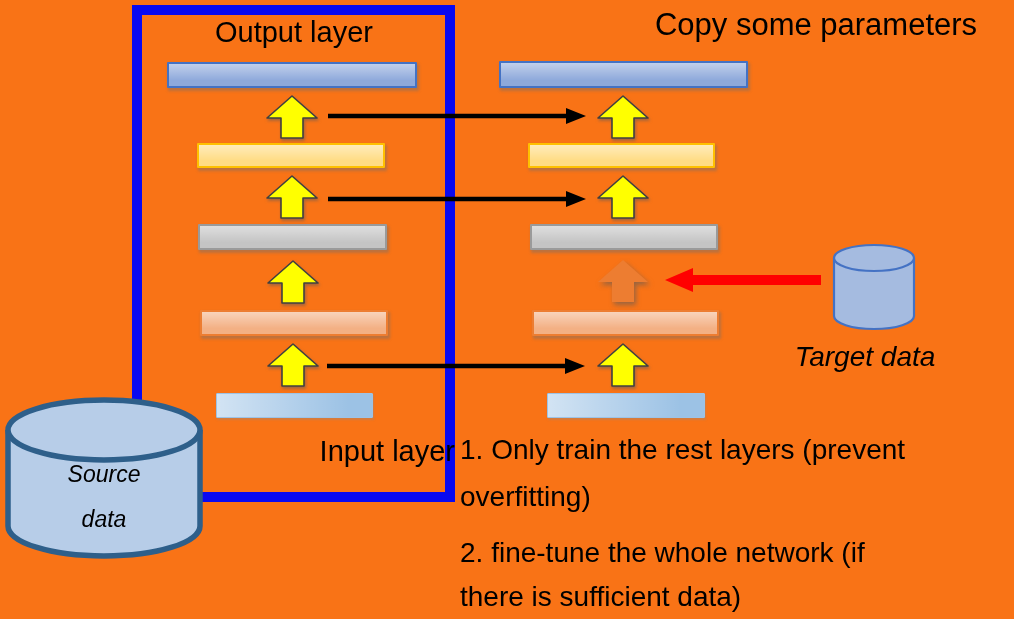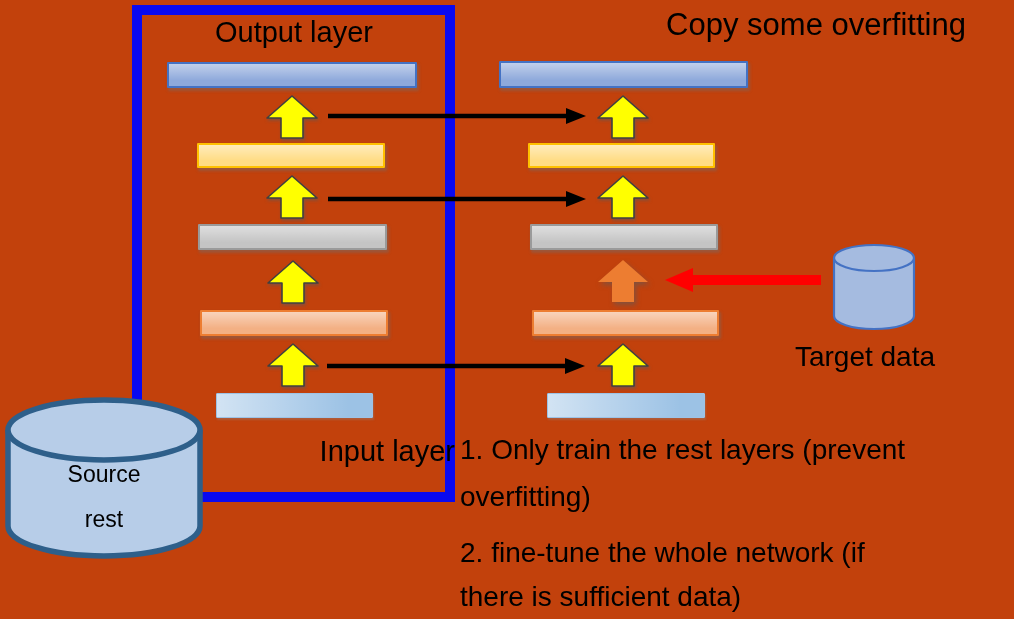--- a/index.html
+++ b/index.html
@@ -1,17 +1,17 @@
 <!DOCTYPE html>
 <html><head>
 <meta charset="utf-8">
 <style>
   html,body{margin:0;padding:0;background:#fff;}
   #canvas{
-    position:relative;width:1014px;height:619px;background:#c2410c;overflow:hidden;
+    position:relative;width:1014px;height:619px;background:#f97316;overflow:hidden;
     font-family:"Liberation Sans",sans-serif;
   }
   .label{position:absolute;text-align:center;white-space:nowrap;}
   .bar{
     position:absolute;box-sizing:border-box;border:2px solid;border-radius:1px;
     background-image:linear-gradient(rgba(255,255,255,.45),rgba(255,255,255,0) 75%);
     box-shadow:1.5px 2.5px 3px rgba(110,110,110,.45);
   }
   .bar.h-grad{
     background-image:linear-gradient(to right,rgba(255,255,255,.55),rgba(255,255,255,0) 85%);
@@ -20,32 +20,32 @@
   }
   svg.arrow{position:absolute;overflow:visible;}
   svg.up-arrow{filter:drop-shadow(1.5px 2px 1.5px rgba(90,90,90,.55));}
   svg.orange-arrow{filter:drop-shadow(2px 3px 2.5px rgba(90,90,90,.6));}
   .blue-box{
     position:absolute;left:132px;top:5px;width:323px;height:497px;
     box-sizing:border-box;border:10px solid;background:transparent;
   }
   .net-label{position:absolute;left:133px;width:322px;text-align:center;font-size:29px;}
   .note{position:absolute;left:460px;font-size:28px;line-height:47px;}
-  .cyl-label{position:absolute;text-align:center;}
+  .cyl-label{position:absolute;text-align:center;font-style:italic;}
 </style>
 </head>
 <body>
 
 <div id="canvas" style="color: rgb(0, 0, 0);">
 
   <div class="blue-box" style="border-color: rgb(9, 9, 240);"></div>
 
   <div class="net-label" style="top:16px;">Output layer</div>
   <div class="net-label" style="top:435px;text-align:right;">Input layer</div>
-  <div class="label" style="left:618px;top:7px;width:396px;font-size:31px;">Copy some overfitting</div>
+  <div class="label" style="left:618px;top:7px;width:396px;font-size:31px;">Copy some parameters</div>
 
   <div class="bar" style="left: 167px; top: 62px; width: 250px; height: 26px; background-color: rgb(142, 169, 219); border-color: rgb(68, 114, 196);"></div>
   <div class="bar" style="left: 197px; top: 143px; width: 188px; height: 25px; background-color: rgb(255, 220, 132); border-color: rgb(255, 192, 0);"></div>
   <div class="bar" style="left: 198px; top: 224px; width: 189px; height: 26px; background-color: rgb(196, 196, 196); border-color: rgb(154, 154, 154);"></div>
   <div class="bar" style="left: 200px; top: 310px; width: 188px; height: 26px; background-color: rgb(243, 176, 132); border-color: rgb(237, 125, 49);"></div>
   <div class="bar h-grad" style="left: 216px; top: 393px; width: 157px; height: 25px; background-color: rgb(156, 194, 229); border-color: rgb(157, 195, 230);"></div>
 
   <div class="bar" style="left: 499px; top: 61px; width: 249px; height: 27px; background-color: rgb(142, 169, 219); border-color: rgb(68, 114, 196);"></div>
   <div class="bar" style="left: 528px; top: 143px; width: 187px; height: 25px; background-color: rgb(255, 220, 132); border-color: rgb(255, 192, 0);"></div>
   <div class="bar" style="left: 530px; top: 224px; width: 188px; height: 26px; background-color: rgb(196, 196, 196); border-color: rgb(154, 154, 154);"></div>
@@ -100,21 +100,21 @@
     <ellipse cx="44" cy="16" rx="40" ry="13" stroke-width="2.2" style="fill: rgb(165, 187, 224); stroke: rgb(68, 114, 196);"></ellipse>
   </svg>
   <div class="cyl-label" style="left:775px;top:341px;width:180px;font-size:28px;">Target data</div>
 
   <svg class="arrow" style="left:3px;top:396px;" width="202" height="166" viewBox="0 0 202 166">
     <path d="M 5 34 L 5 130 A 96 30 0 0 0 197 130 L 197 34" stroke-width="5.5" style="fill: rgb(183, 205, 232); stroke: rgb(46, 95, 138);"></path>
     <ellipse cx="101" cy="34" rx="96" ry="30" stroke-width="5.5" style="fill: rgb(183, 205, 232); stroke: rgb(46, 95, 138);"></ellipse>
   </svg>
   <div class="cyl-label" style="left:4px;top:452px;width:200px;font-size:23px;line-height:45px;">
     <div>Source</div>
-    <div>rest</div>
+    <div>data</div>
   </div>
 
   <div class="note" style="top:426px;width:580px;">
     <div>1. Only train the rest layers (prevent</div>
     <div>overfitting)</div>
   </div>
   <div class="note" style="top:531px;width:580px;line-height:44px;">
     <div>2. fine-tune the whole network (if</div>
     <div>there is sufficient data)</div>
   </div>

